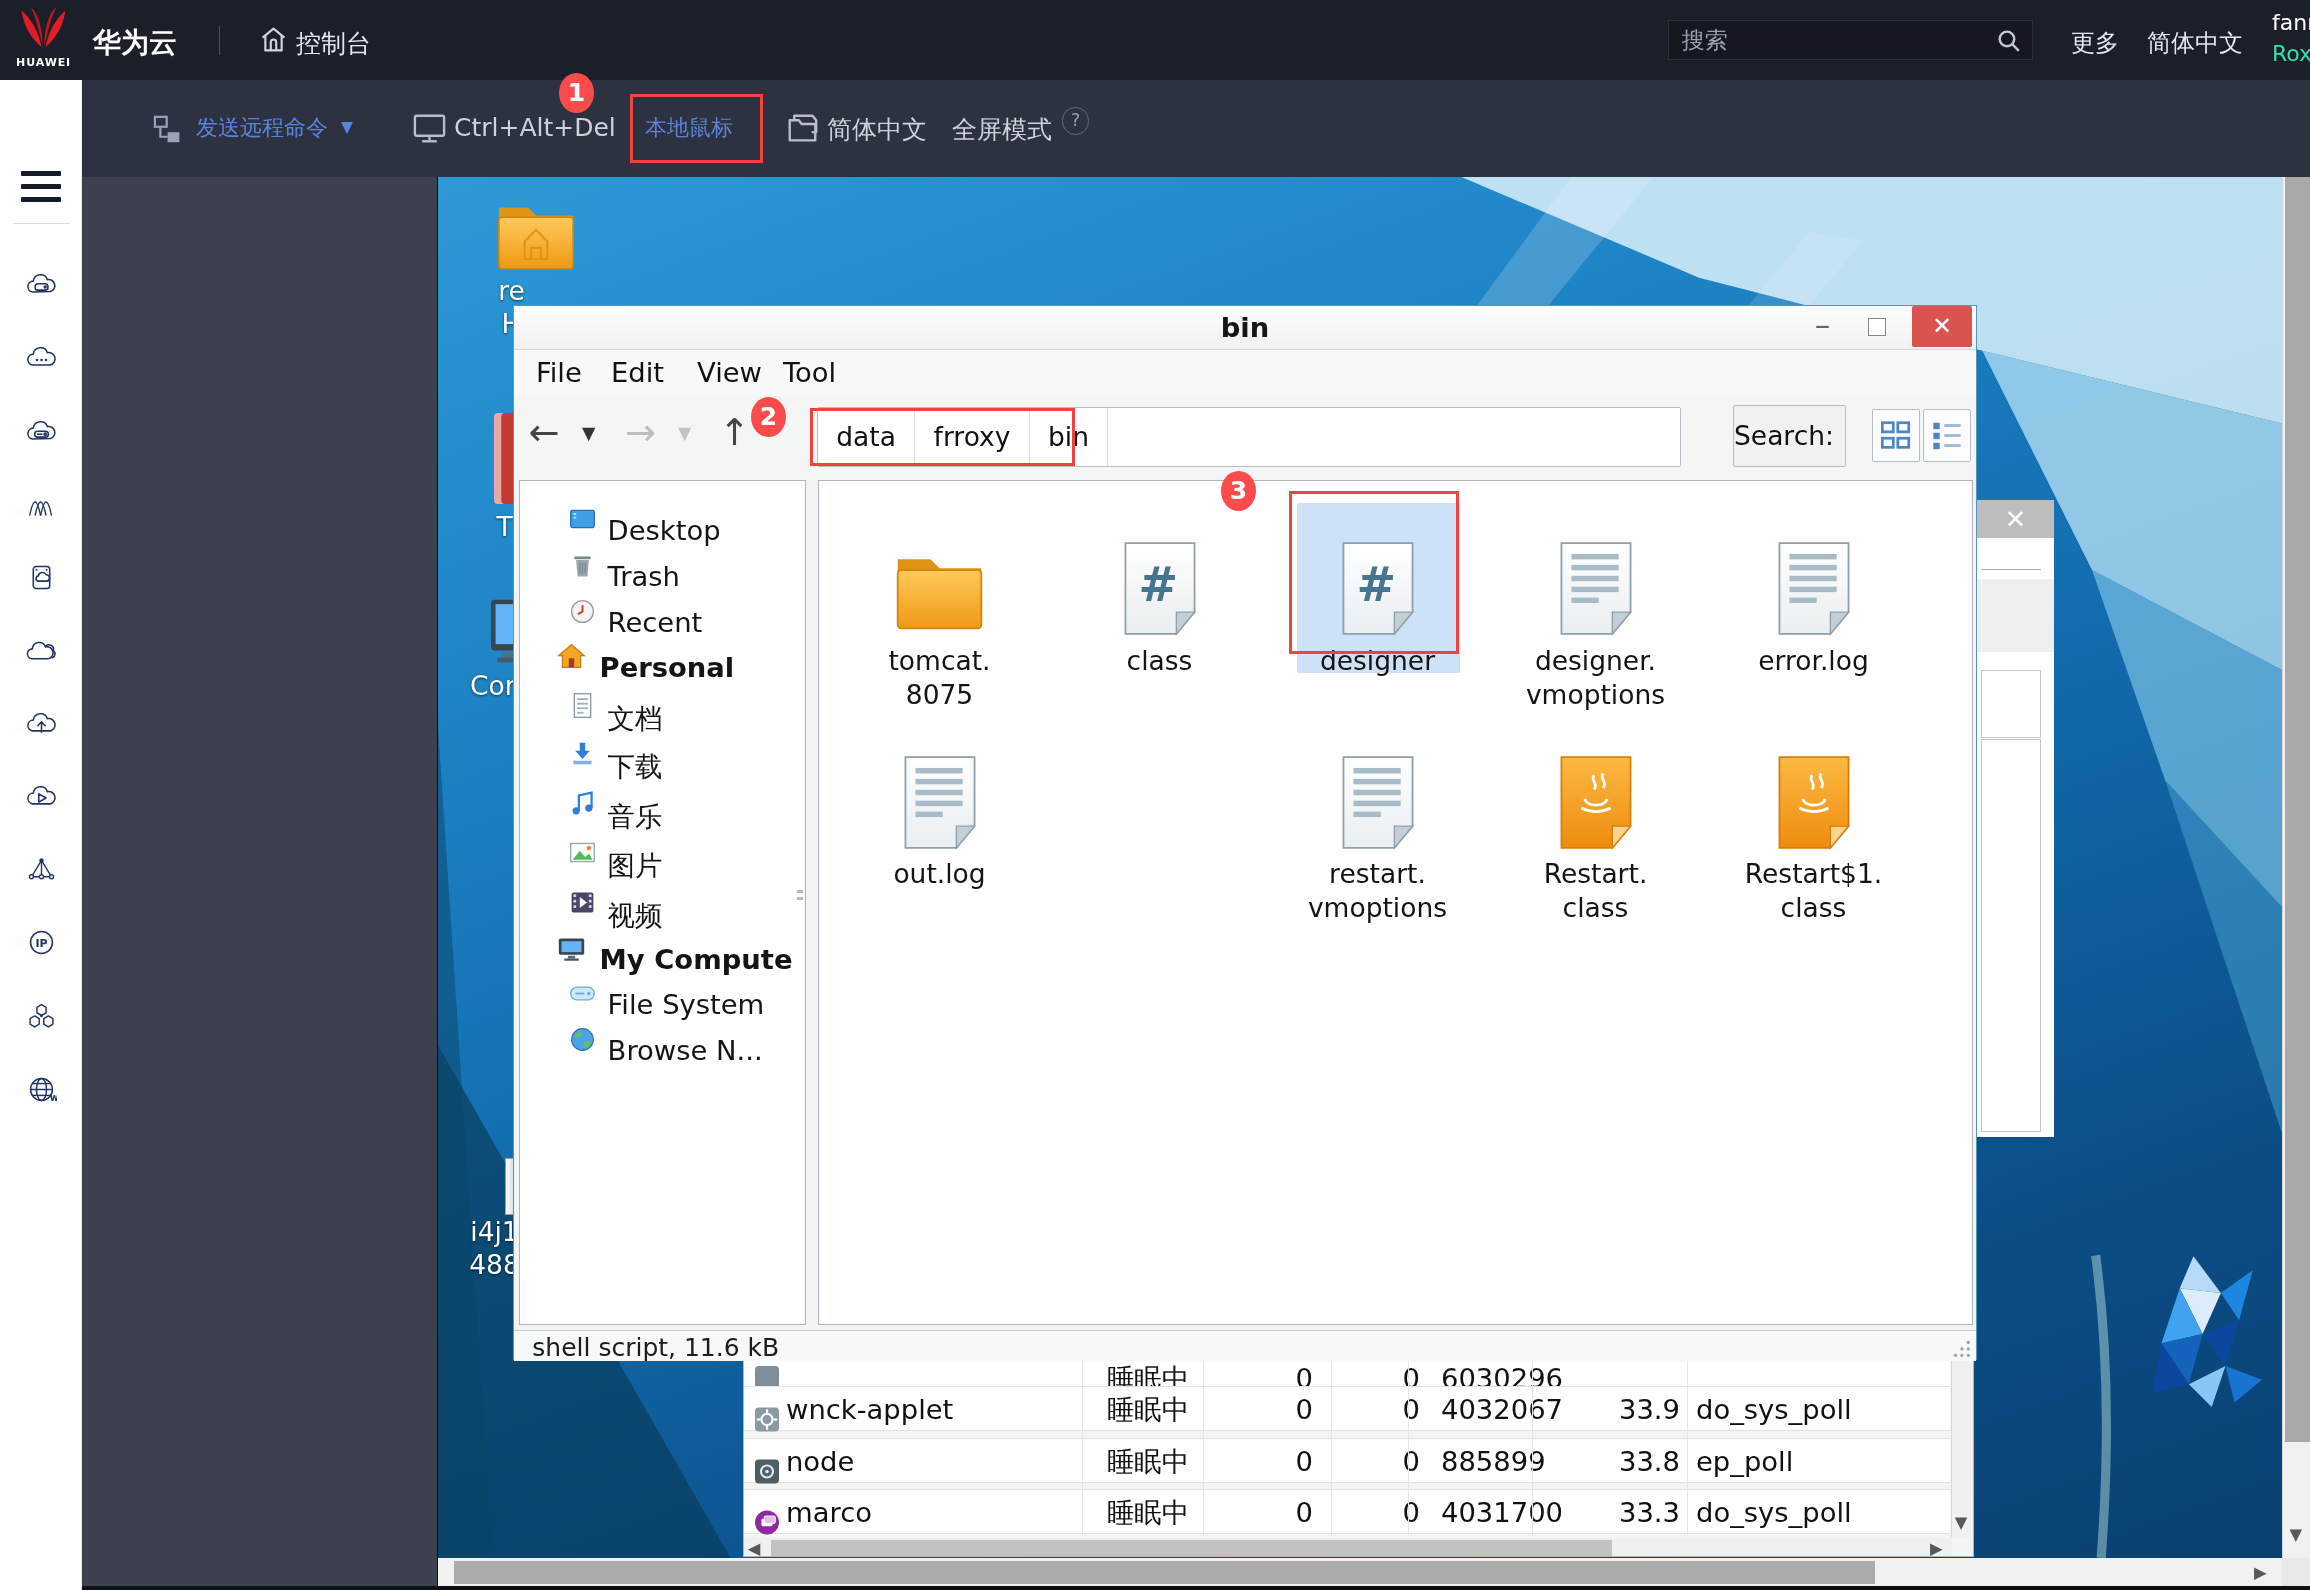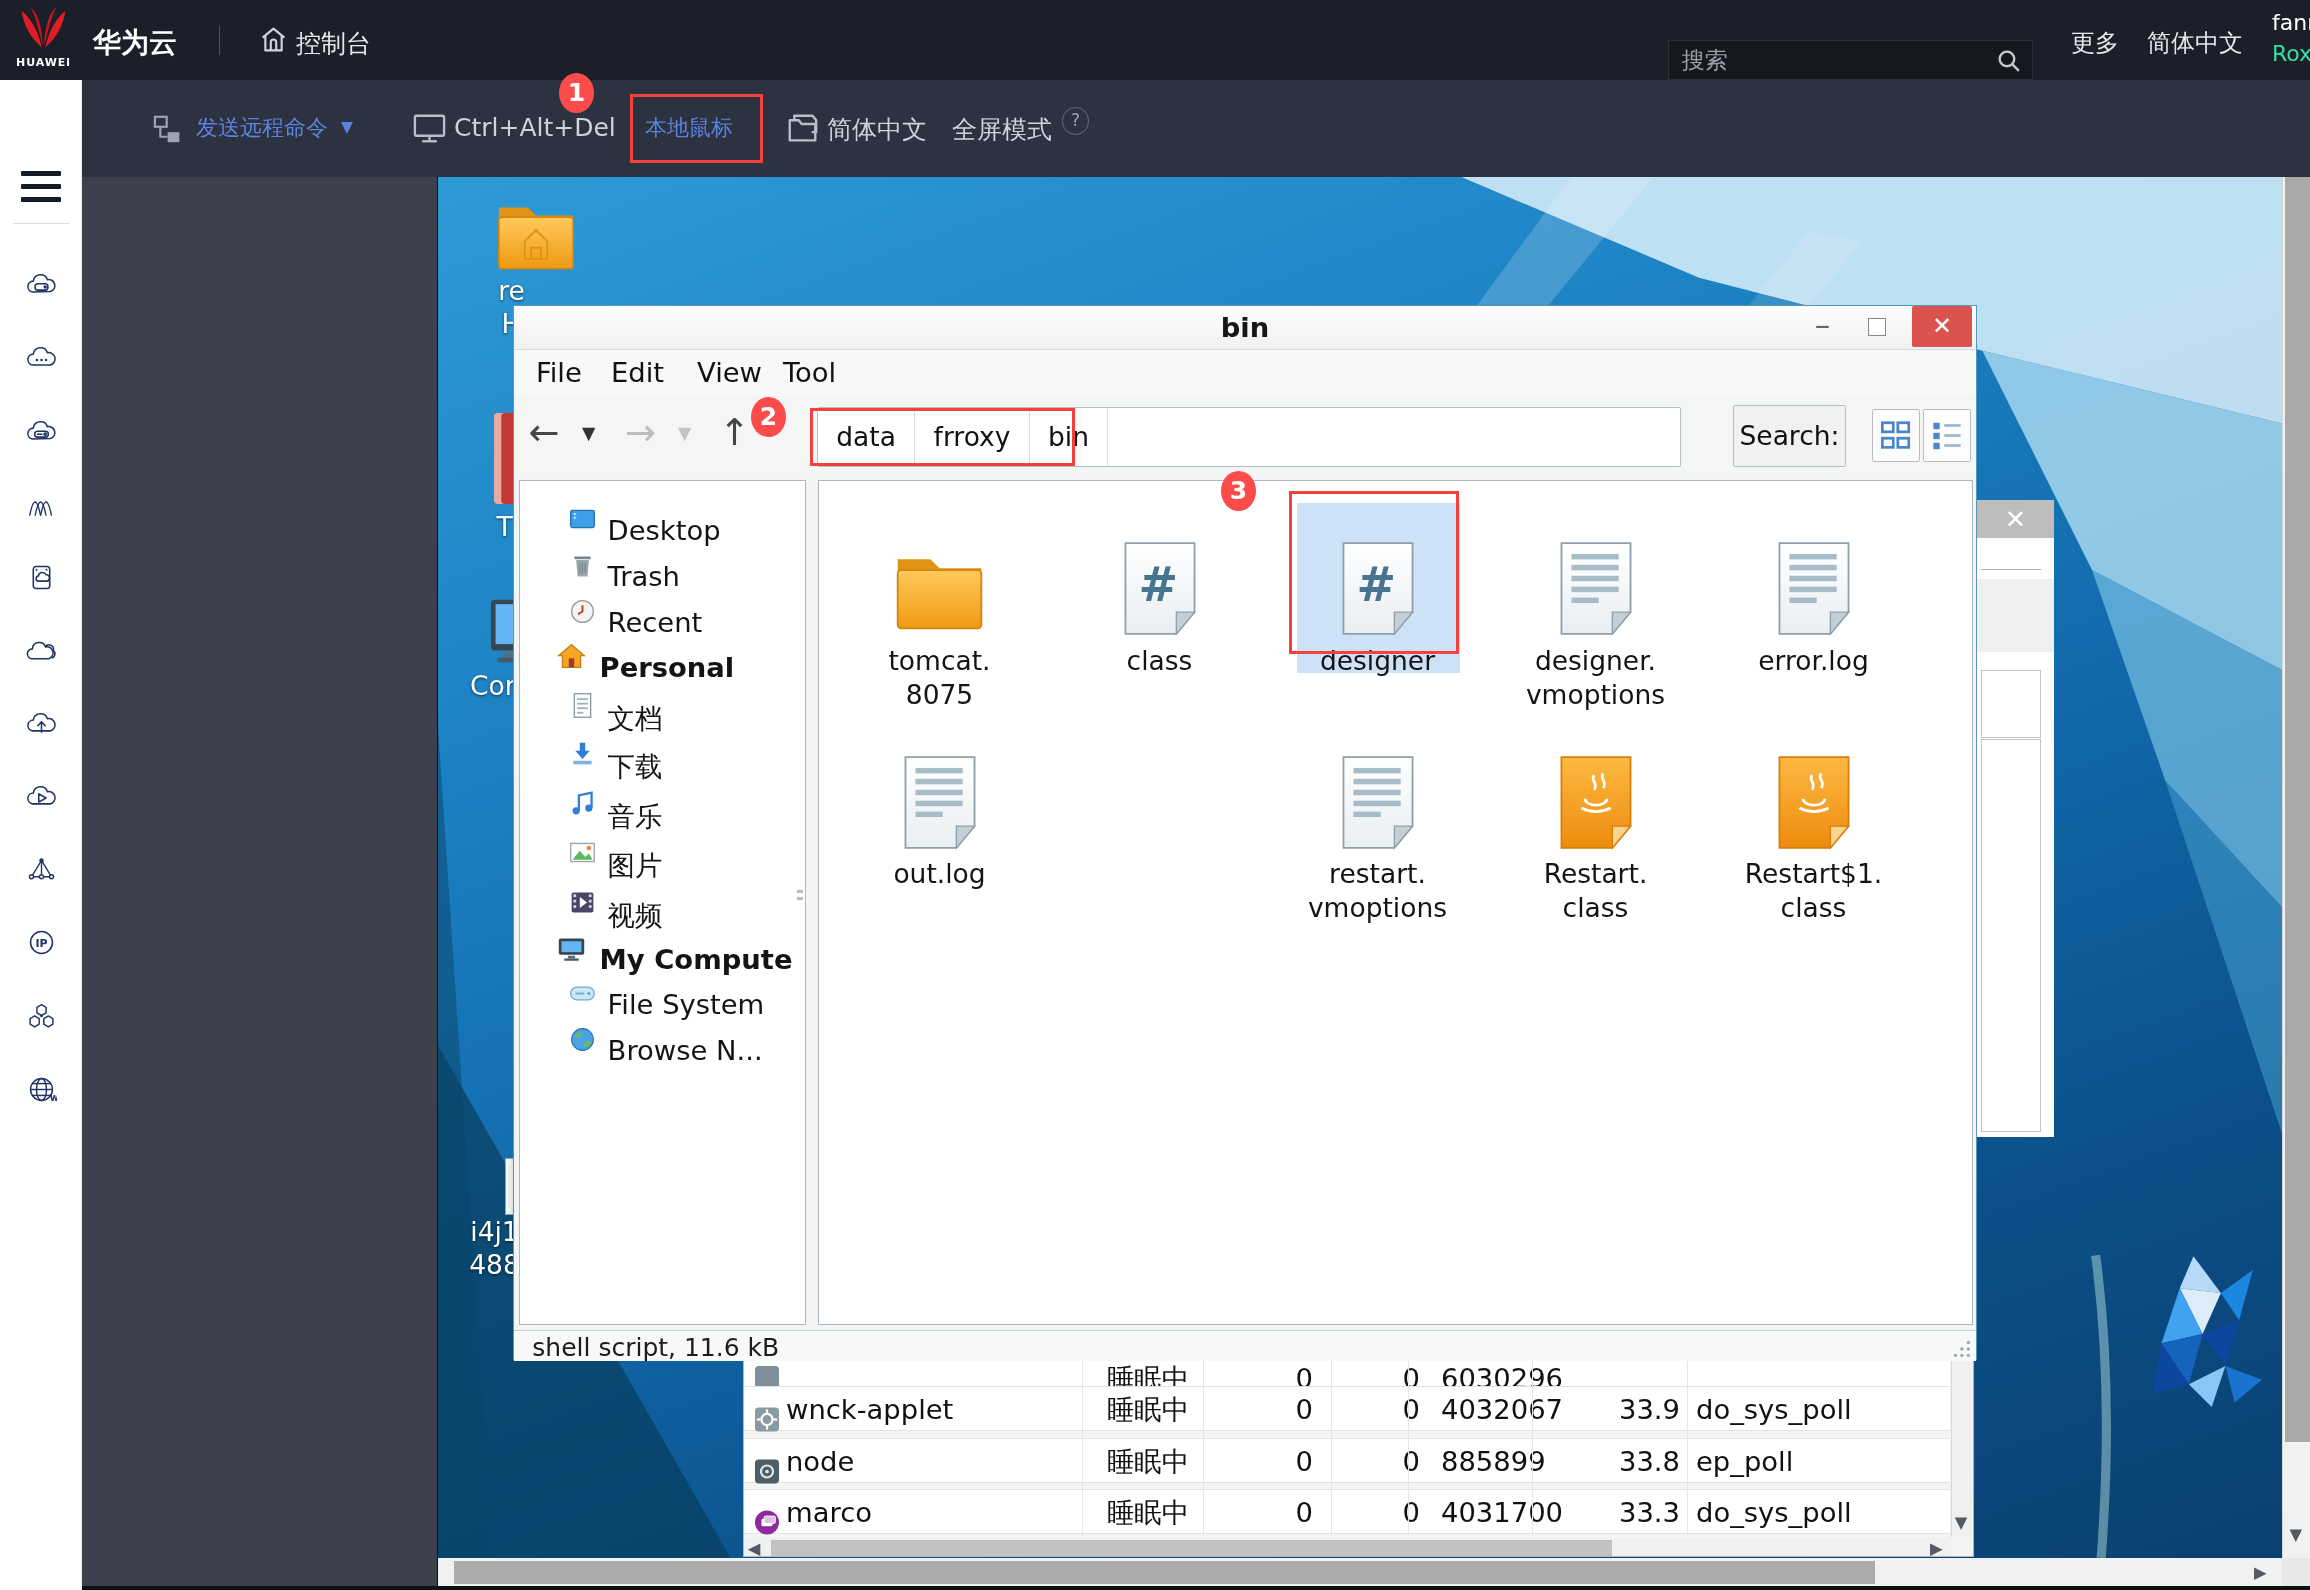--- a/index.html
+++ b/index.html
@@ -7,21 +7,21 @@
   .stage { position:relative; width:2311px; height:1591px; overflow:hidden; background:#0c0e14; }
   .abs { position:absolute; }
 
   
   .hdr { position:absolute; left:0; top:0; width:2311px; height:80px; background:#1b1f29; }
   .hdr-logo-wrap { position:absolute; left:14.6px; top:4.6px; width:58px; height:71px; text-align:center; }
   .hdr-logo-text { position:absolute; left:0; top:51px; width:58px; color:#fff; font-size:11px; font-weight:bold; letter-spacing:0.9px; }
   .brand { position:absolute; left:93px; top:24px; color:#ffffff; font-size:28px; font-weight:bold; }
   .hdr-div { position:absolute; left:219px; top:25.6px; width:0.9px; height:29px; background:#4c515e; }
   .console-lbl { position:absolute; left:296px; top:26.5px; color:#e4e7ec; font-size:25px; }
-  .search-box { position:absolute; left:1668px; top:20px; width:365px; height:40px; background:#15181f; border:0.9px solid #2a2f3a; border-radius:0;margin-top:20px; }
+  .search-box { position:absolute; left:1668px; top:20px; width:365px; height:40px; background:#15181f; border:0.9px solid #2a2f3a; border-radius:0; }
   .search-box input { position:absolute; left:12.8px; top:0; width:302px; height:38px; background:transparent; border:none; outline:none; color:#c9ced8; font-size:23px; font-family:inherit; }
   .search-box input::placeholder { color:#9aa0ac; }
   .hdr-item { position:absolute; top:26.5px; color:#e4e7ec; font-size:24px; }
   .user-block { position:absolute; left:2272px; top:7.3px; width:55px; color:#fff; font-size:22px; line-height:31px; }
   .user-sub { color:#35e0a8; }
 
   
   .rtb { position:absolute; left:82px; top:80px; width:2229px; height:97px; background:#2d3240; }
   .rtb-blue { color:#5b82dd; font-size:22px; position:absolute; top:33px; }
   .rtb-gray { color:#ced2da; font-size:25px; position:absolute; top:33px; }
@@ -62,21 +62,21 @@
   .wclose { position:absolute; left:1398px; top:0px; width:60px; height:41px; background:#d9534f; border-radius:1.8px; color:#fff; font-size:24px; font-weight:bold; text-align:center; line-height:41px; }
   .menubar { position:absolute; left:0; top:44px; width:100%; height:46px; background:#f7f8f8; }
   .menu-item { position:absolute; top:7.3px; font-size:27.4px; color:#111; }
   .navbar { position:absolute; left:0; top:90px; width:100%; height:80px; background:#f4f5f5; }
   .nav-glyph { position:absolute; font-size:37px; color:#454545; top:14.6px; }
   .nav-glyph.dim { color:#bdbdbd; }
   .nav-caret { position:absolute; font-size:17.4px; color:#333; top:27.4px; }
   .nav-caret.dim { color:#c4c4c4; }
   .addr { position:absolute; left:303px; top:11px; width:864px; height:60px; background:#fff; border:0.9px solid #b6bdc4; border-radius:1.8px; display:flex; }
   .crumb { height:58px; line-height:58px; padding:0 18.3px; font-size:26.5px; color:#111; border-right:0.9px solid #dcdcdc; background:#fff; }
-  .searchbtn { position:absolute; left:1219px; top:9.1px; width:113px; height:62px; background:#f1f1f1; border:0.9px solid #b6bdc4; border-radius:1.8px; font-size:26.5px; color:#111; text-align:center; line-height:60px; }
+  .searchbtn { position:absolute; left:1219px; top:9.1px; width:113px; height:62px; background:#f1f1f1; border:0.9px solid #b6bdc4; border-radius:1.8px; font-size:26.5px; color:#111; line-height:60px; }
   .viewbtn { position:absolute; top:12.8px; width:48px; height:53px; background:#fdfdfd; border:0.9px solid #b6bdc4; border-radius:1.8px; }
   .panel { position:absolute; top:174px; height:845px; background:#fff; border:0.9px solid #aeb6bc; }
   .fm-item { position:absolute; left:0; width:100%; height:44px; }
   .fm-item .lbl { position:absolute; left:88px; top:16px; font-size:27.4px; color:#141414; }
   .fm-item.bold .lbl { left:80px; font-weight:bold; }
   .fm-ico { position:absolute; left:48px; top:5.5px; width:29px; height:29px; }
   .fm-item.bold .fm-ico { left:37px; }
   .fcell { position:absolute; width:183px; text-align:center; }
   .ficon { position:relative; width:91px; height:95px; margin:33px auto 0; }
   .flabel { margin-top:7.3px; font-size:26.5px; color:#141414; line-height:34px; white-space:pre-line; }

